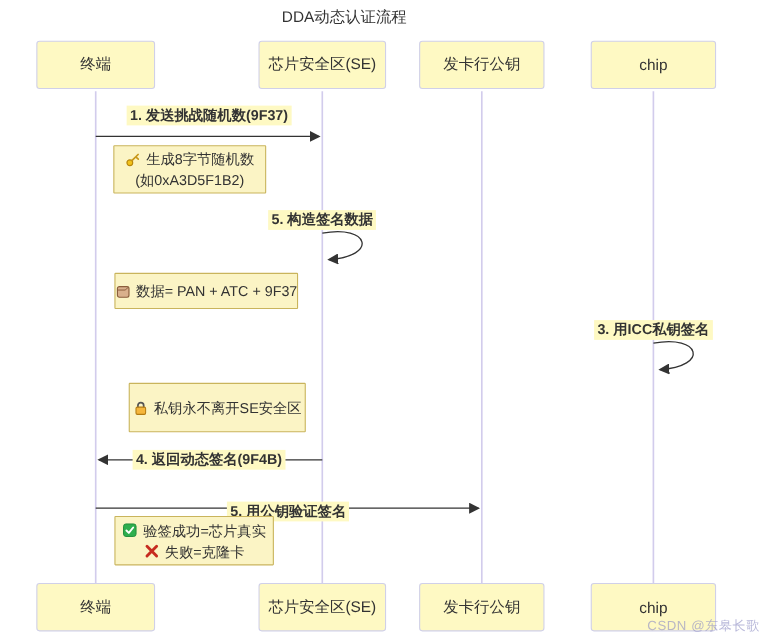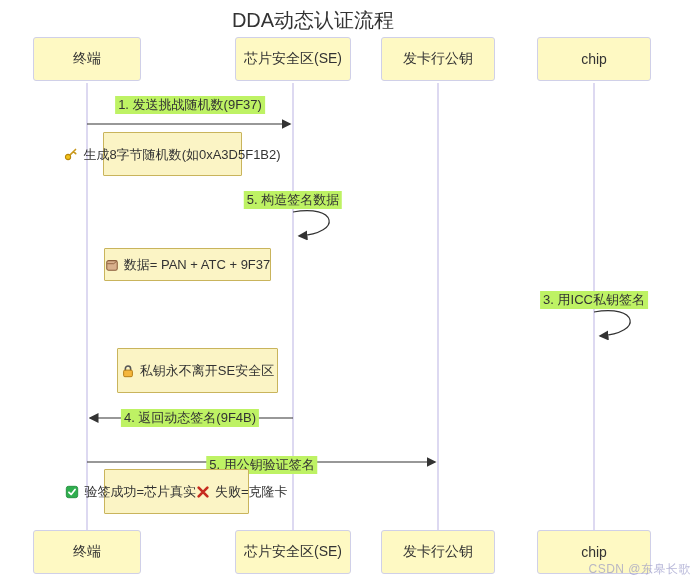--- a/index.html
+++ b/index.html
@@ -2,35 +2,35 @@
 <html><head>
 <meta charset="utf-8">
 <style>
   html,body{margin:0;padding:0;background:#fff;}
   #canvas{
     position:relative;width:695px;height:584px;background:#ffffff;overflow:hidden;
     font-family:"Liberation Sans","DejaVu Sans",sans-serif;color:#333;
   }
   .title{
     position:absolute;top:7px;left:313px;transform:translateX(-50%);
-    font-size:20px;color:#333;white-space:nowrap;
+    font-size:14px;color:#333;white-space:nowrap;
   }
   .actor{
     position:absolute;height:44px;background:#fef9c3;border:1px solid #d0d0e8;
     border-radius:3px;display:flex;align-items:center;justify-content:center;
     font-size:14px;color:#333;box-sizing:border-box;white-space:nowrap;
   }
   svg.overlay{position:absolute;top:0;left:0;pointer-events:none;}
   .msg-label{
     position:absolute;transform:translateX(-50%);font-size:13px;color:#333;
-    white-space:nowrap;background:#bef264;padding:0 3px;
+    white-space:nowrap;background:#fef9c3;padding:0 3px;font-weight:bold;
   }
   .note{
     position:absolute;background:#fbf4c5;border:1px solid #c9b45c;box-sizing:border-box;
-    display:flex;flex-direction:row;align-items:center;justify-content:center;
+    display:flex;flex-direction:column;align-items:center;justify-content:center;
     font-size:13px;color:#333;border-radius:1px;
   }
   .note-line{display:flex;align-items:center;gap:5px;line-height:19px;white-space:nowrap;}
   .nicon{display:inline-flex;width:14px;height:14px;}
   .nicon svg{width:14px;height:14px;}
   .watermark{
     position:absolute;top:561px;right:4px;font-size:12px;
     color:rgba(146,146,196,0.65);white-space:nowrap;letter-spacing:0.5px;
   }
 </style>

